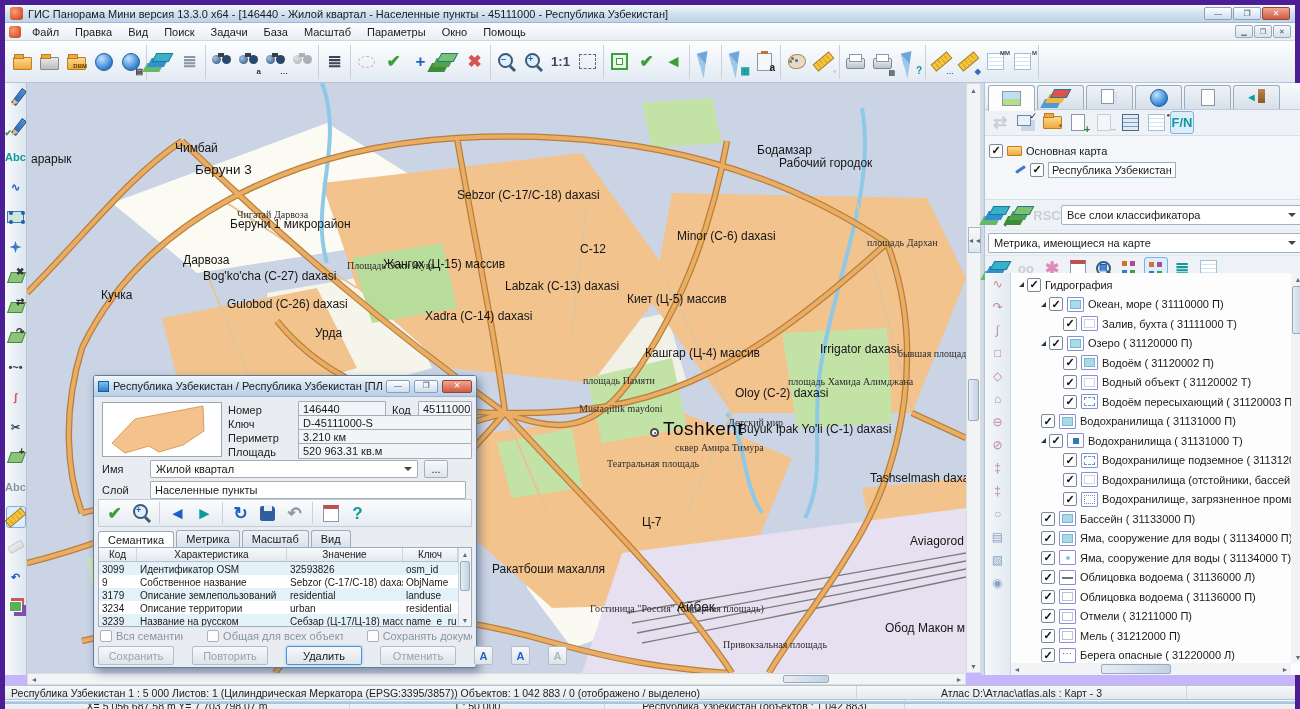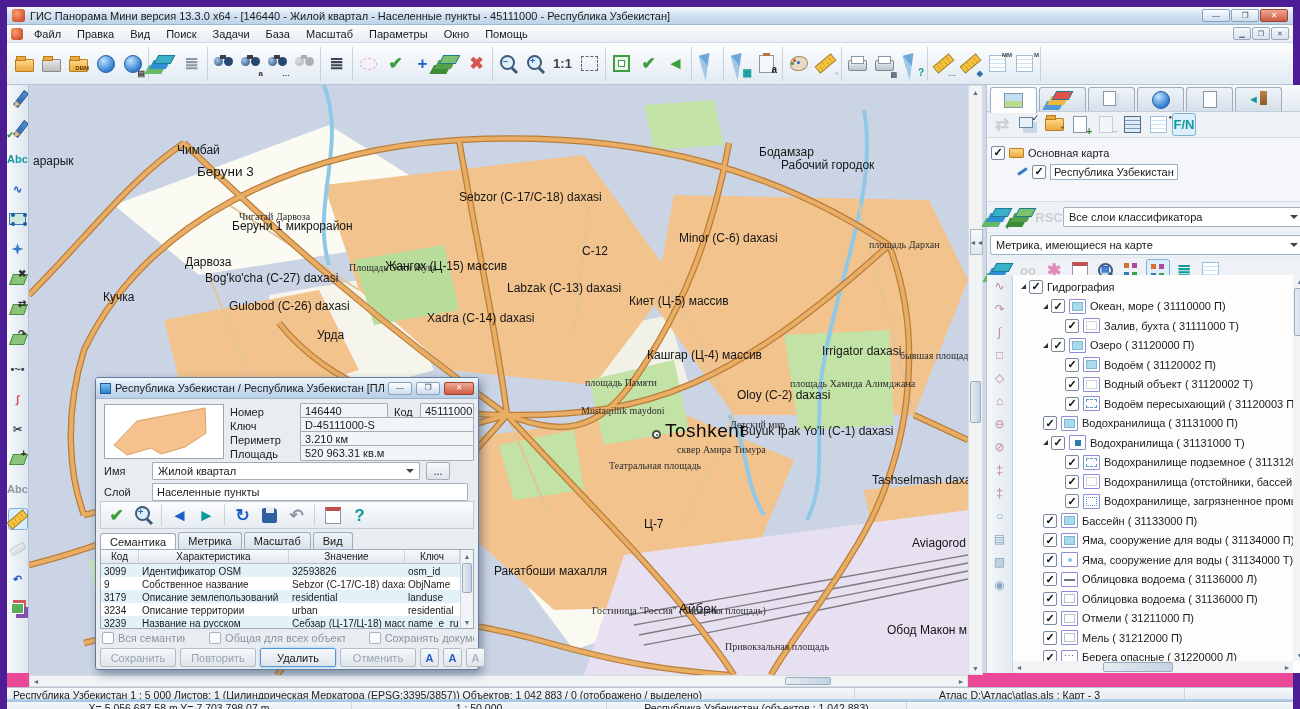--- a/index.html
+++ b/index.html
@@ -1,18 +1,18 @@
 <!DOCTYPE html>
 <html><head>
 <meta charset="utf-8">
 <style>
   *{margin:0;padding:0;box-sizing:border-box}
   html,body{width:1300px;height:709px;overflow:hidden}
   body{font-family:"Liberation Sans",sans-serif;font-size:11px;color:#1a1a1a;background:#dfe9f5}
-  #app{position:relative;width:1300px;height:709px;border:7px solid #4c1d95;background:#ec4899}
+  #app{position:relative;width:1300px;height:709px;border:5px solid #4c1d95;background:#c4b5fd}
 
   
   #titlebar{position:absolute;left:0;top:0;right:0;height:18px;display:flex;align-items:center;gap:5px;
     padding:0 5px;background:linear-gradient(#f4f9fd,#d4e3f2 45%,#bdd3e9);border-bottom:1px solid #9fb6cd}
   .app-ic{width:13px;height:13px;border-radius:3px;background:radial-gradient(circle at 35% 35%,#ff9d6b,#c03a1d);flex:0 0 auto}
   #title-text{font-size:11px;white-space:nowrap;overflow:hidden}
   #win-btns{margin-left:auto;display:flex;gap:1px}
   .wbtn{width:28px;height:13px;border:1px solid #87a1bd;border-radius:2px;background:linear-gradient(#fdfeff,#cfdded);
     display:flex;align-items:center;justify-content:center;font-size:8px;color:#345;line-height:1}
   .wbtn.close{background:linear-gradient(#f0a795,#cf5b41);color:#fff;border-color:#9c4430}
@@ -198,21 +198,21 @@
   .dth{display:flex;height:14px;background:linear-gradient(#f8fafc,#e2e8ef);border-bottom:1px solid #b8c2cc;font-size:10px}
   .dth>div{border-right:1px solid #ccd4dc;display:flex;align-items:center;justify-content:center}
   .drow{display:flex;height:13px;font-size:10px;align-items:flex-end}
   .drow.odd{background:#e2f2f8}
   .drow>div{padding:0 3px;overflow:hidden;white-space:nowrap}
   .td0{width:38px;flex:0 0 auto}.td1{width:150px;flex:0 0 auto}.td2{width:116px;flex:0 0 auto}.td3{flex:1}
   #dlg-tbl-scroll{width:13px;border-left:1px solid #ccd4dc;background:#f2f3f5;position:relative}
   #dlg-checks{position:absolute;left:6px;right:4px;top:233px;display:flex;gap:24px;color:#8a94a0}
   .dchk{display:flex;align-items:center;gap:4px;white-space:nowrap;overflow:hidden}
   .dchk .box{width:12px;height:12px;border:1px solid #a8b2bc;background:#fdfdfd;border-radius:2px;flex:0 0 auto}
-  #dlg-btns{position:absolute;left:4px;top:249px;display:flex;gap:4px;align-items:center}
+  #dlg-btns{position:absolute;left:4px;top:249px;display:flex;gap:18px;align-items:center}
   .dbtn{width:76px;height:19px;border:1px solid #b4bcc5;border-radius:2px;background:linear-gradient(#f7f9fb,#dde4ea);
     color:#9aa4ae;font-size:11px;display:flex;align-items:center;justify-content:center}
   .dbtn.en{color:#1a1a1a;border-color:#4f94d4;box-shadow:0 0 3px #8cc2ec}
   .abtn{width:19px;height:19px;border:1px solid #b4bcc5;border-radius:2px;background:linear-gradient(#f7f9fb,#dde4ea);
     color:#2a5fc4;font-weight:bold;font-size:11px;display:flex;align-items:center;justify-content:center}
   .abtn.dis{color:#aeb6be}
 
   
   .sbrow{position:absolute;left:0;right:0;display:flex;align-items:center;background:linear-gradient(#f6f8fa,#e4e9ee);
     border-top:1px solid #b8c2cc;font-size:10.5px;color:#222}

